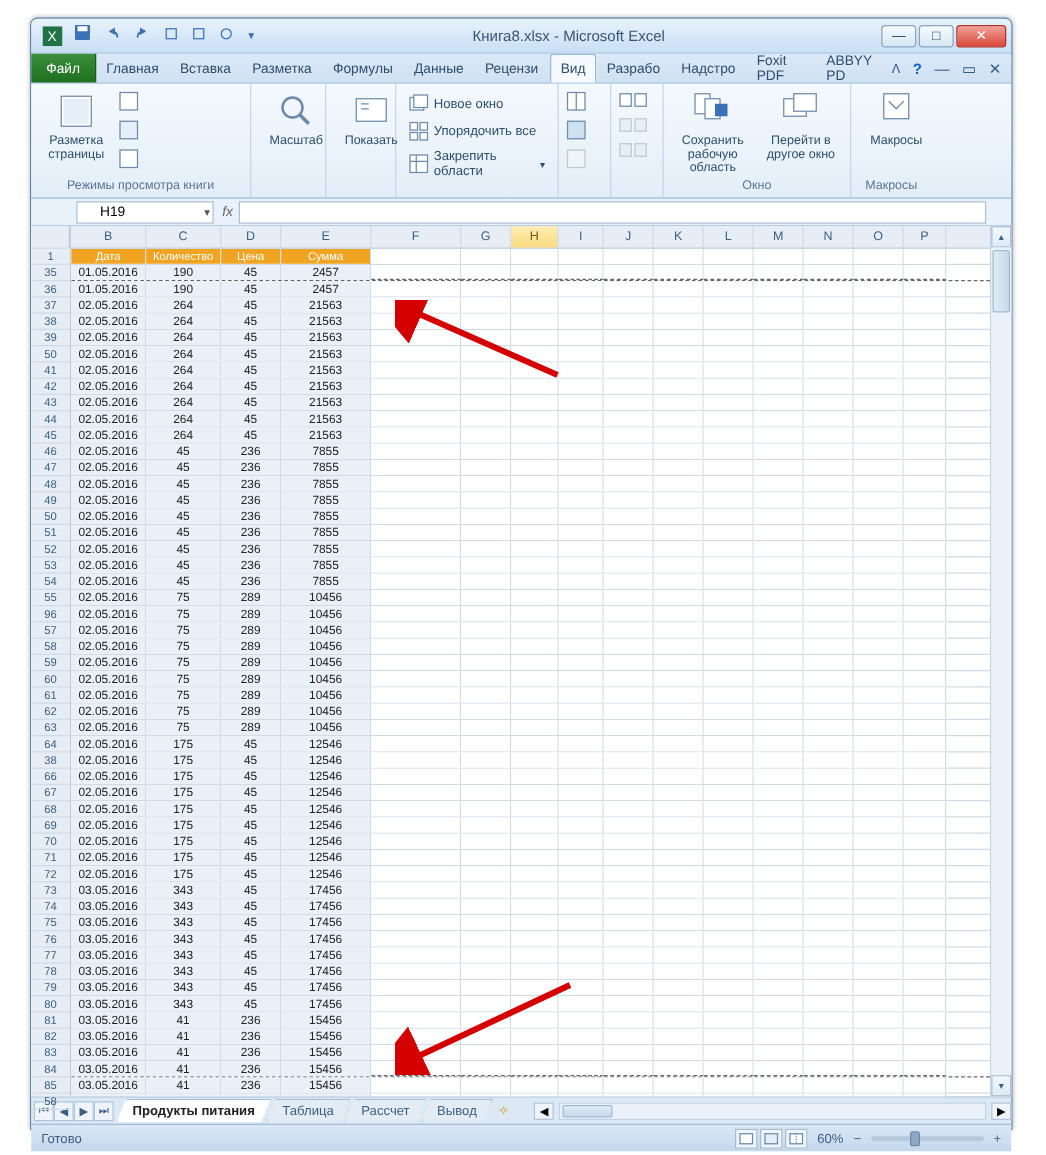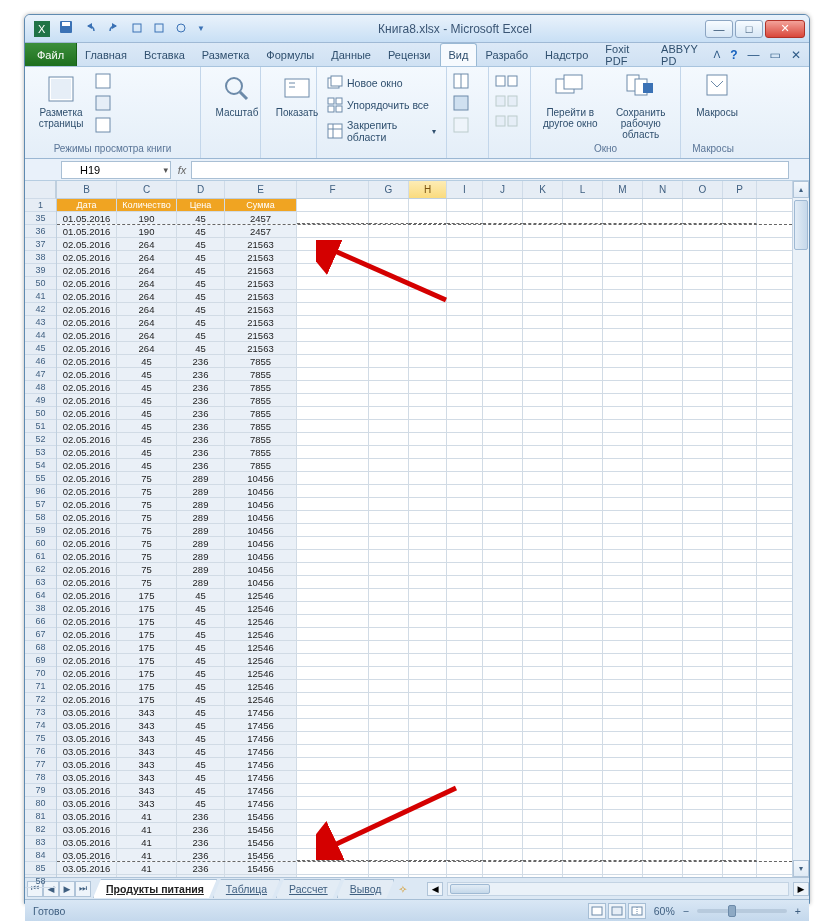--- a/index.html
+++ b/index.html
@@ -58,21 +58,21 @@
 
 .vsb { width:17px; background:#e6edf5; border-left:1px solid #c3d3e3; display:flex; flex-direction:column; }
 .vsb .arr { height:17px; border:1px solid #b0c4d8; background:linear-gradient(#f2f7fc,#dfeaf5); display:flex; align-items:center; justify-content:center; font-size:8px; color:#3f5f80; }
 .vsb .track { flex:1; background:#eaf1f8; position:relative; }
 .vsb .thumb { position:absolute; left:1px; right:1px; top:2px; height:50px; background:linear-gradient(90deg,#e2ecf6,#c5d8ea); border:1px solid #9fb9d3; border-radius:2px; }
 
 
 .sheettabs { height:22px; background:#dce8f4; border-top:1px solid #b0c4d8; display:flex; align-items:center; font-size:10.5px; }
 .sheettabs .navbtns { display:flex; margin-left:2px; }
 .sheettabs .navbtns span { width:16px; height:16px; border:1px solid #b0c4d8; background:#eef4fa; display:flex; align-items:center; justify-content:center; font-size:9px; color:#3f5f80; }
-.stab { padding:3px 12px; background:#e3ecf5; border:1px solid #a6bed5; border-bottom:none; color:#3f5f80; clip-path: polygon(8px 0, 100% 0, calc(100% - 8px) 100%, 0 100%); margin-left:-4px;text-decoration:underline; }
+.stab { padding:3px 12px; background:#e3ecf5; border:1px solid #a6bed5; border-bottom:none; color:#3f5f80; clip-path: polygon(8px 0, 100% 0, calc(100% - 8px) 100%, 0 100%); margin-left:-4px; }
 .stab.active { background:#fff; font-weight:bold; color:#222; z-index:2; }
 .hsbtrack { flex:1; margin:0 4px; height:14px; background:#eaf1f8; border:1px solid #c3d3e3; position:relative; }
 .hsbthumb { position:absolute; left:2px; top:1px; bottom:1px; width:40px; background:linear-gradient(#e2ecf6,#c5d8ea); border:1px solid #9fb9d3; border-radius:2px; }
 
 
 .status { height:22px; background:linear-gradient(#d9e7f5,#c4d8ec); border-top:1px solid #a6bed5; display:flex; align-items:center; font-size:10.5px; color:#3f5f80; padding:0 8px; }
 .status .right { margin-left:auto; display:flex; gap:8px; align-items:center; }
 .viewbtns span { width:18px; height:16px; border:1px solid #a6bed5; background:#eef4fa; display:inline-flex; align-items:center; justify-content:center; margin-left:-1px; }
 .zoomslider { width:90px; height:4px; background:#b7cadd; position:relative; border-radius:2px; }
 .zoomslider .zth { position:absolute; left:35%; top:-4px; width:8px; height:12px; background:#8da9c4; border:1px solid #6c8aa9; border-radius:2px; }
@@ -253,34 +253,34 @@
               <rect x="1" y="1" width="9" height="10" fill="#e6eef7" stroke="#bcc"></rect>
               <rect x="13" y="1" width="9" height="10" fill="#e6eef7" stroke="#bcc"></rect>
             </svg></span>
       </div>
     </div>
 
     <div class="rgroup" style="width:150px">
       <div class="grow">
         <div class="bigbtn" style="width:72px">
           <div class="icn"><svg width="32" height="26">
-                <rect x="2" y="6" width="18" height="14" fill="#fff" stroke="#6c8aa9"></rect>
-                <rect x="10" y="2" width="18" height="14" fill="#fff" stroke="#6c8aa9"></rect>
-              </svg></div>
-          <div class="lbl" style="white-space:pre-line">Перейти в
-другое окно</div>
-        </div>
-        <div class="bigbtn" style="width:72px">
-          <div class="icn"><svg width="32" height="26">
                 <rect x="2" y="2" width="12" height="16" fill="#fff" stroke="#6c8aa9"></rect>
                 <rect x="10" y="6" width="12" height="16" fill="#fff" stroke="#6c8aa9"></rect>
                 <rect x="18" y="10" width="10" height="10" fill="#3b72b5"></rect>
               </svg></div>
           <div class="lbl" style="white-space:pre-line">Сохранить
 рабочую область</div>
+        </div>
+        <div class="bigbtn" style="width:72px">
+          <div class="icn"><svg width="32" height="26">
+                <rect x="2" y="6" width="18" height="14" fill="#fff" stroke="#6c8aa9"></rect>
+                <rect x="10" y="2" width="18" height="14" fill="#fff" stroke="#6c8aa9"></rect>
+              </svg></div>
+          <div class="lbl" style="white-space:pre-line">Перейти в
+другое окно</div>
         </div>
       </div>
       <div class="gtitle">Окно</div>
     </div>
 
     <div class="rgroup" style="width:64px;border-right:none">
       <div class="bigbtn">
         <div class="icn"><svg width="32" height="26">
               <rect x="6" y="2" width="20" height="20" fill="#fff" stroke="#6c8aa9"></rect>
               <path d="M10 8 L16 14 L22 8" stroke="#6c8aa9" fill="none"></path>

